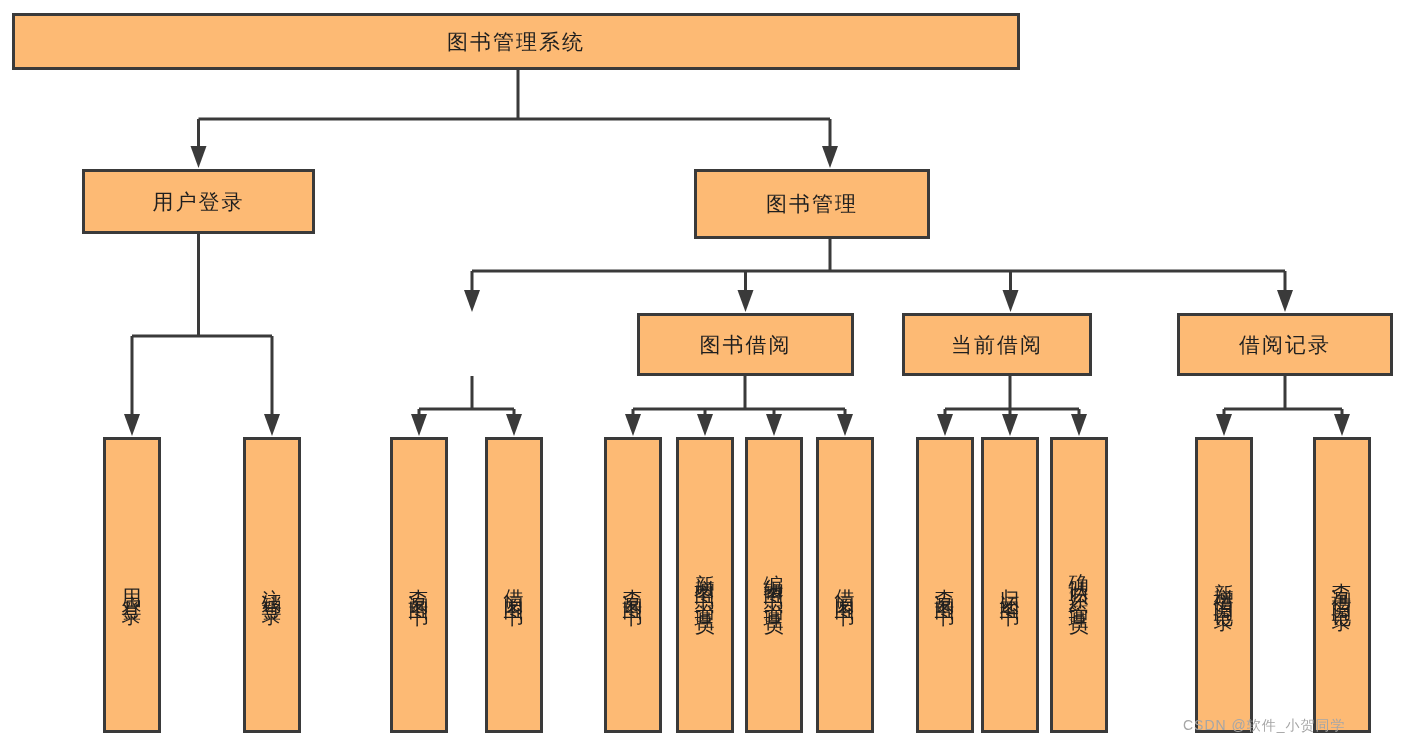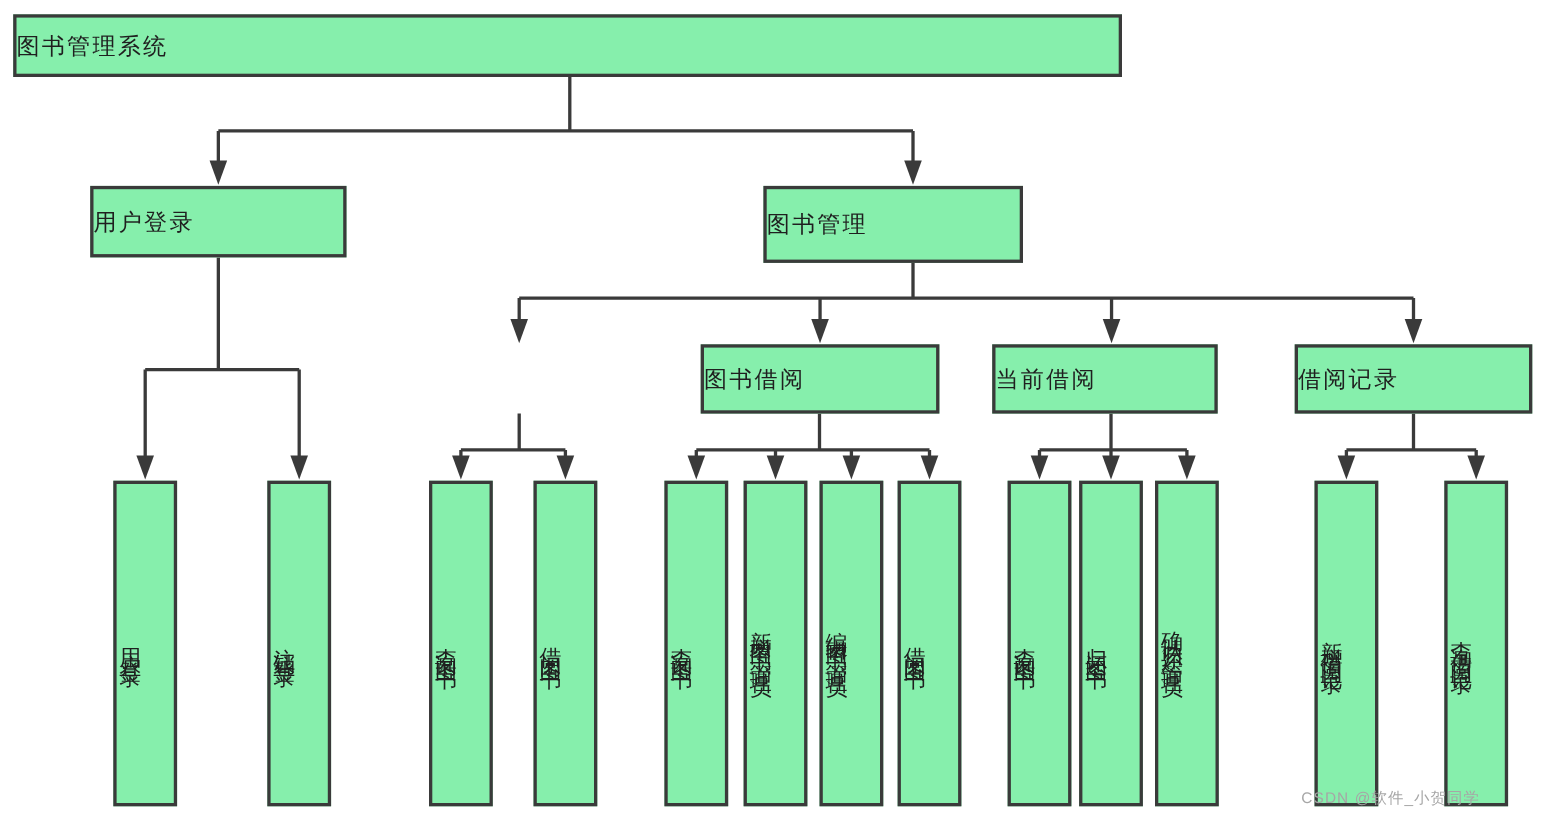--- a/index.html
+++ b/index.html
@@ -8,26 +8,26 @@
     width:1405px;height:747px;
     background:#ffffff;
     font-family:"Liberation Sans","DejaVu Sans",sans-serif;
     overflow:hidden;
   }
   .wires{position:absolute;left:0;top:0;z-index:1;}
   .node{
     position:absolute;
     z-index:2;
     box-sizing:border-box;
-    background:#86efac;
+    background:#fdba74;
     border:3px solid #3a3a3a;
     display:flex;
     align-items:center;
+    justify-content:center;
     color:#1f1f1f;
-    font-family:Liberation Mono, monospace;
   }
   .node .lbl{
     font-size:21px;
     letter-spacing:2px;
     white-space:nowrap;
   }
   .leaf .lbl{
     writing-mode:vertical-rl;
     font-size:20px;
     letter-spacing:6px;
@@ -88,21 +88,21 @@
   <div class="node" style="left:82px;top:169px;width:233px;height:65px;">
     <span class="lbl">用户登录</span>
   </div>
   <div class="node" style="left:694px;top:169px;width:236px;height:70px;">
     <span class="lbl">图书管理</span>
   </div>
 
   <div class="node" style="left:637px;top:313px;width:217px;height:63px;">
     <span class="lbl">图书借阅</span>
   </div>
-  <div class="node" style="left:902px;top:313px;width:205px;height:63px;">
+  <div class="node" style="left:902px;top:313px;width:190px;height:63px;">
     <span class="lbl">当前借阅</span>
   </div>
   <div class="node" style="left:1177px;top:313px;width:216px;height:63px;">
     <span class="lbl">借阅记录</span>
   </div>
 
   <div class="node leaf" style="left:103px;top:437px;width:58px;height:296px;">
     <span class="lbl">用户登录</span>
   </div>
   <div class="node leaf" style="left:243px;top:437px;width:58px;height:296px;">

